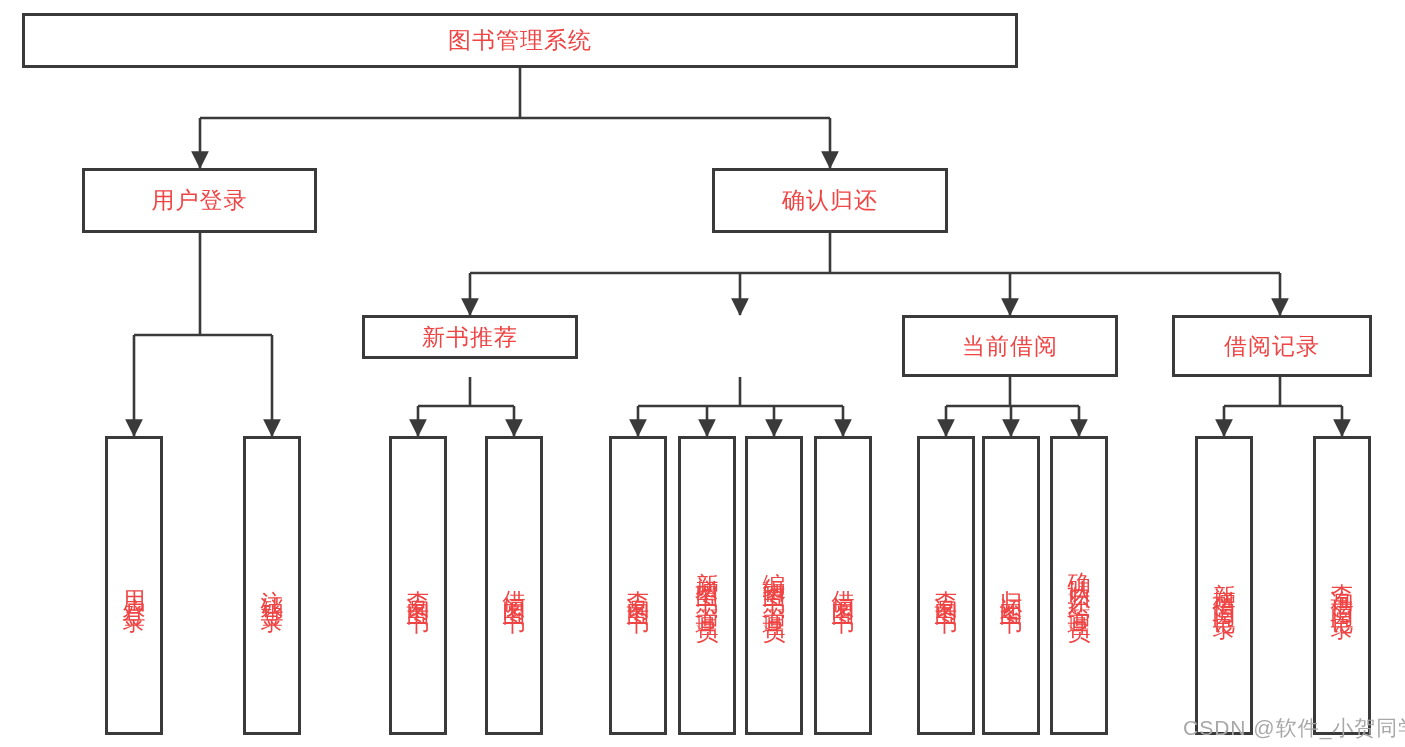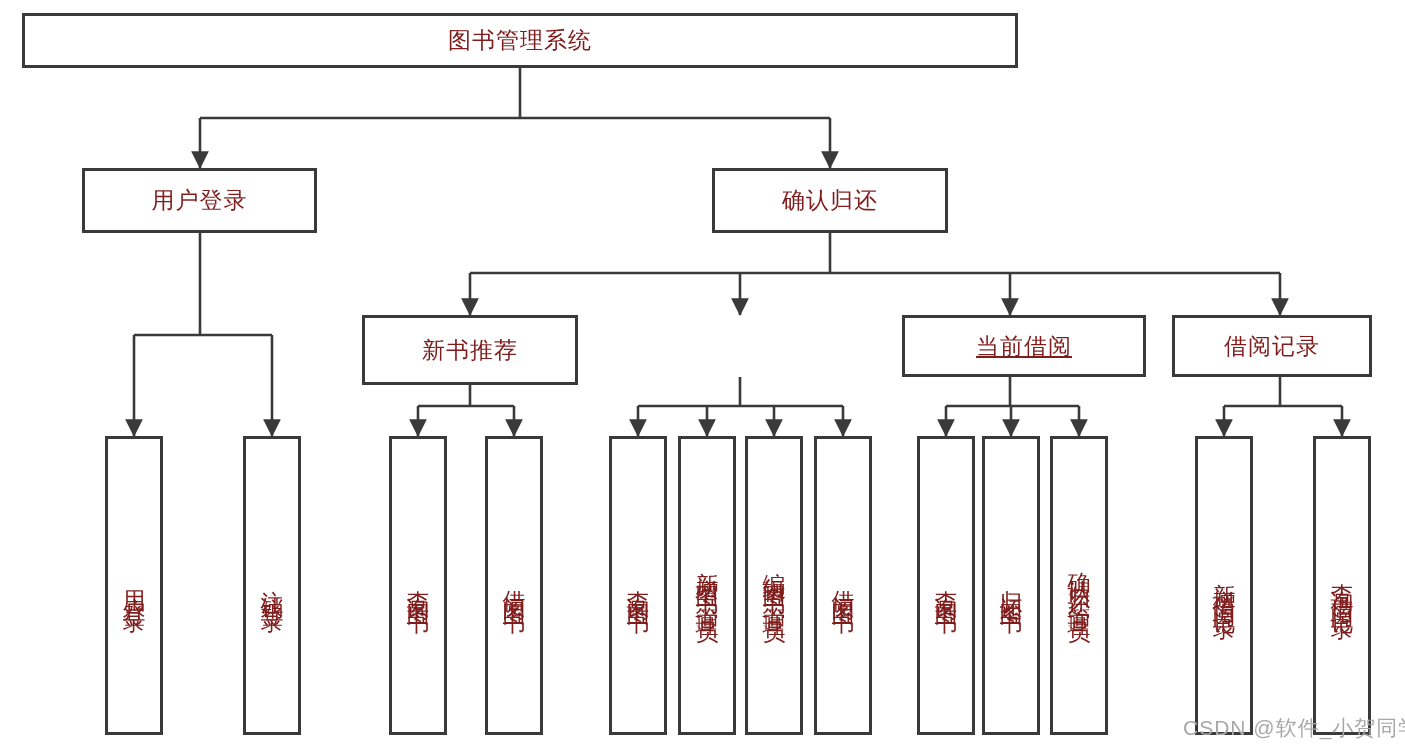--- a/index.html
+++ b/index.html
@@ -25,21 +25,21 @@
   }
   .ar { marker-end: url(#arw); }
   .box {
     position: absolute;
     border: 3px solid #3a3a3a;
     background: #ffffff;
     display: flex;
     align-items: center;
     justify-content: center;
     font-size: 23px;
-    color: #7f1d1d;
+    color: #ef4444;
   }
   .box.h span { letter-spacing: 1px; white-space: nowrap; }
   .box.vert span {
     writing-mode: vertical-rl;
     text-orientation: mixed;
     letter-spacing: 7px;
     line-height: 1;
   }
   .watermark {
     position: absolute;
@@ -101,24 +101,24 @@
     <span>图书管理系统</span>
   </div>
 
   <div class="box h" style="left:82px; top:168px; width:235px; height:65px;">
     <span>用户登录</span>
   </div>
   <div class="box h" style="left:712px; top:168px; width:236px; height:65px;">
     <span>确认归还</span>
   </div>
 
-  <div class="box h" style="left:362px; top:315px; width:216px; height:70px;">
+  <div class="box h" style="left:362px; top:315px; width:216px; height:44px;">
     <span>新书推荐</span>
   </div>
-  <div class="box h" style="left:902px; top:315px; width:244px; height:62px;text-decoration:underline;">
+  <div class="box h" style="left:902px; top:315px; width:216px; height:62px;">
     <span>当前借阅</span>
   </div>
   <div class="box h" style="left:1172px; top:315px; width:200px; height:62px;text-align:right;">
     <span>借阅记录</span>
   </div>
 
   <div class="box vert" style="left:105px; top:436px; width:58px; height:299px;">
     <span>用户登录</span>
   </div>
   <div class="box vert" style="left:243px; top:436px; width:58px; height:299px;">

